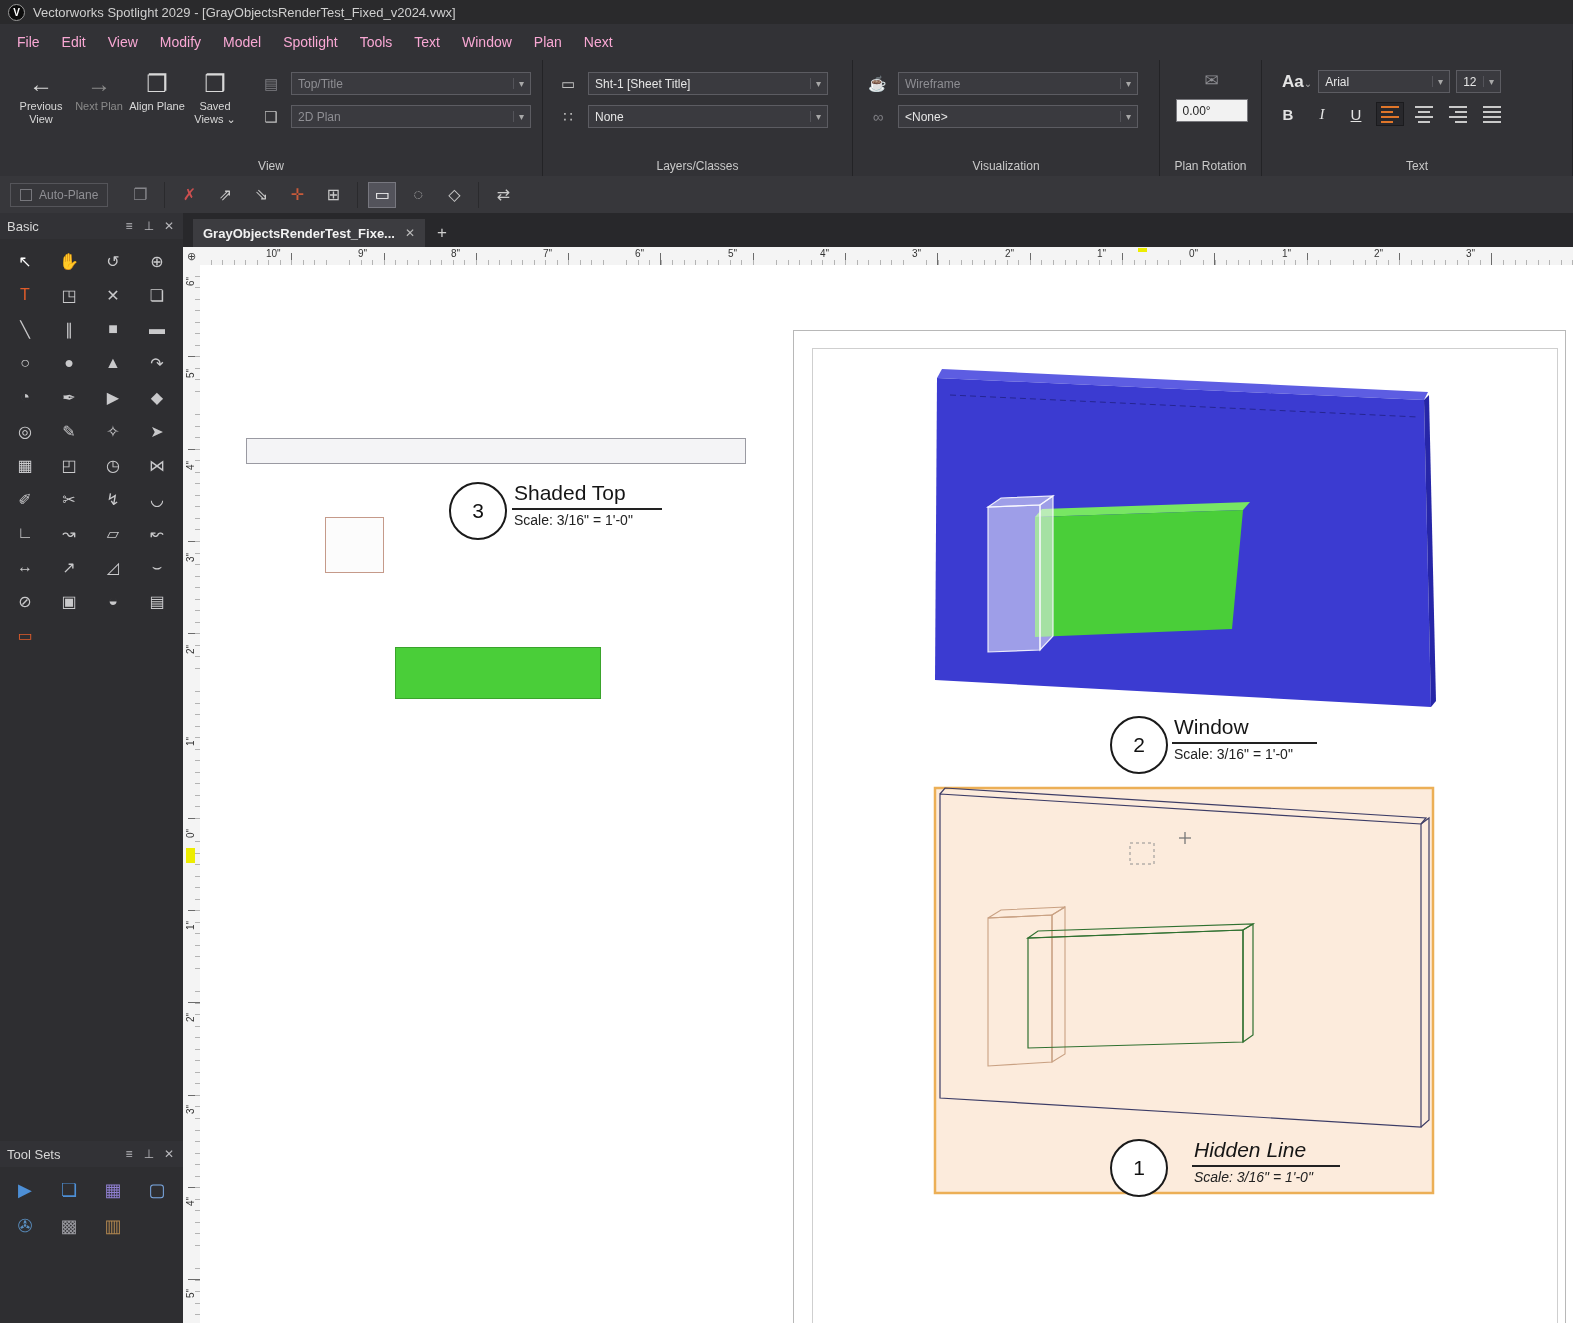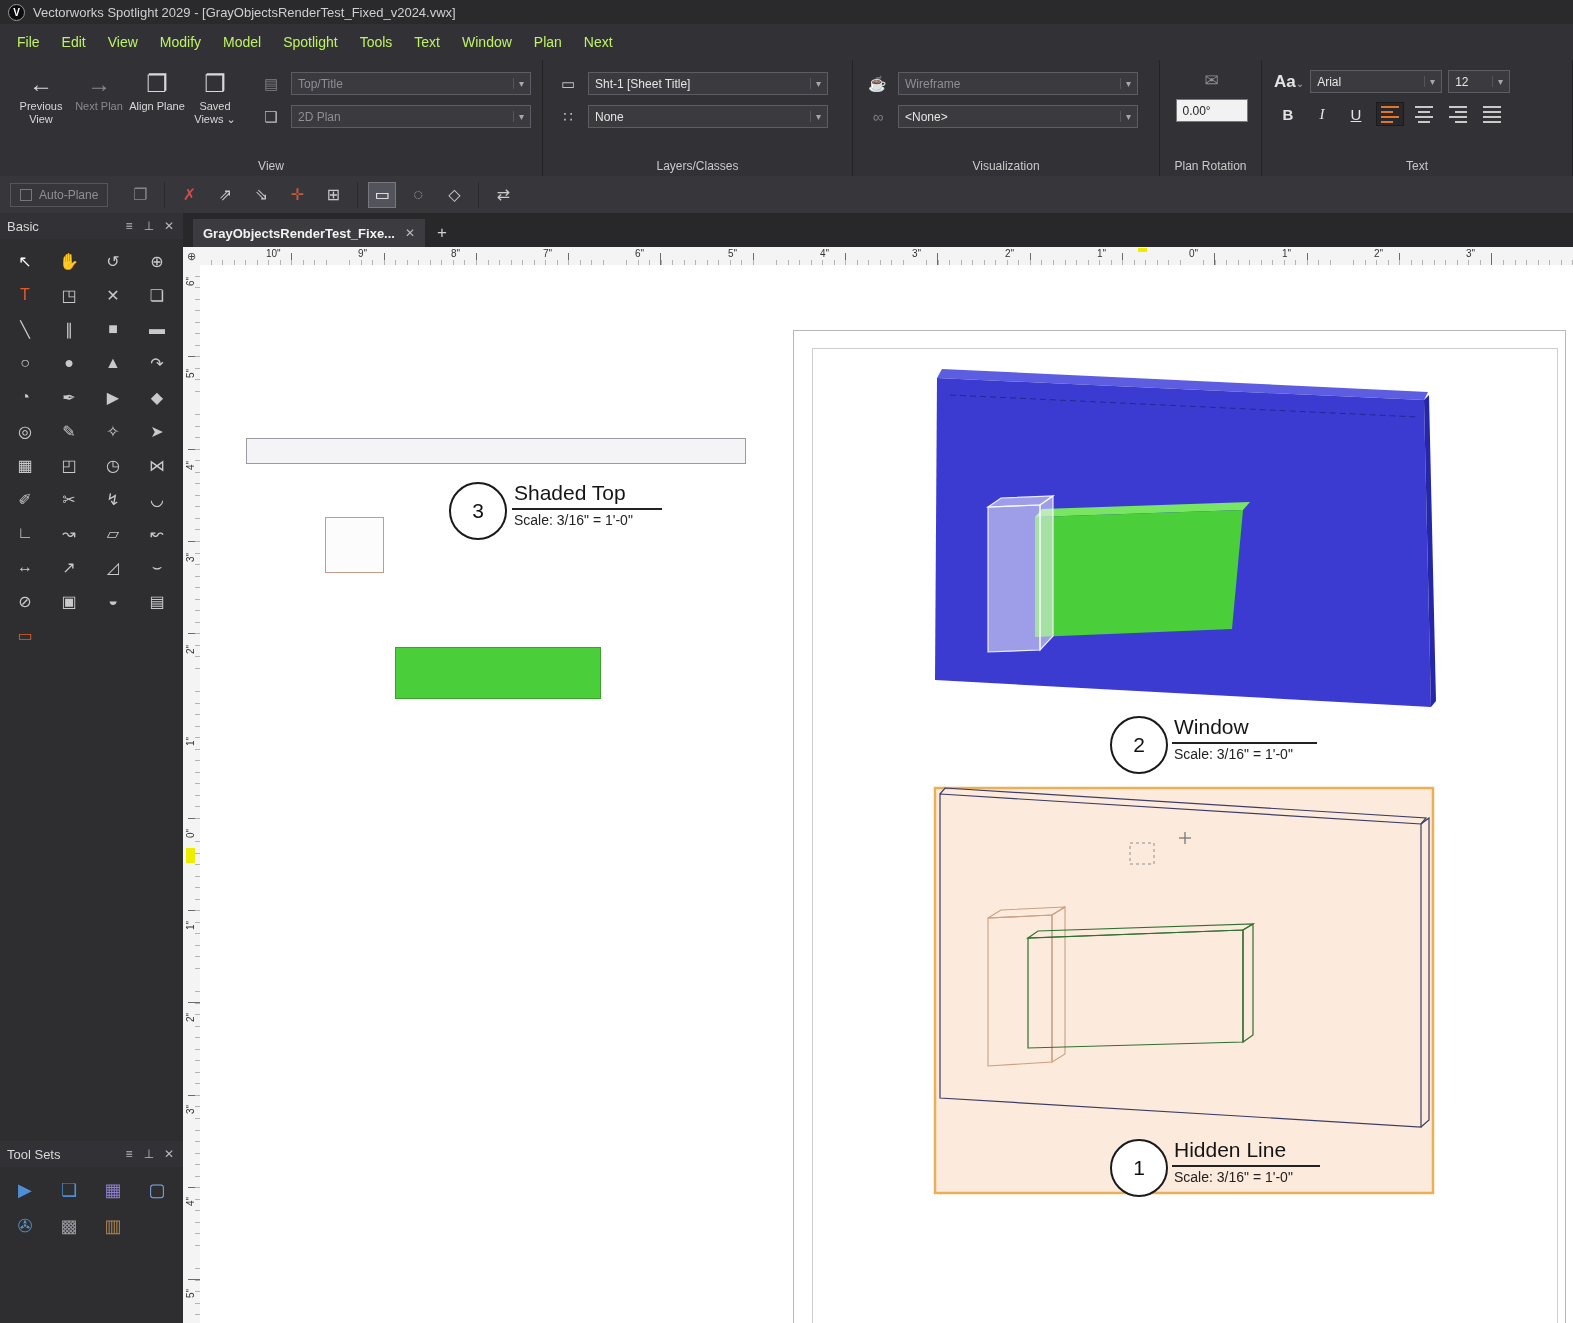--- a/index.html
+++ b/index.html
@@ -6,21 +6,21 @@
   .app{position:relative;width:1573px;height:1323px;background:#fff;overflow:hidden;}
 
   
   .titlebar{position:absolute;top:0;left:0;right:0;height:24px;background:#2a2a2c;color:#cfcfcf;
     display:flex;align-items:center;gap:8px;padding-left:8px;font-size:13px;}
   .logo{width:15px;height:15px;border-radius:50%;background:#0c0c0c;border:1px solid #9a9a9a;color:#fff;
     display:flex;align-items:center;justify-content:center;font-size:10px;font-weight:bold;flex:0 0 auto;}
 
   
   .menubar{position:absolute;top:24px;left:0;right:0;height:36px;background:#323236;display:flex;align-items:center;padding-left:6px;}
-  .menu-item{color:#bef264;font-size:14px;padding:7px 11px;cursor:default;}
+  .menu-item{color:#f9a8d4;font-size:14px;padding:7px 11px;cursor:default;}
 
   
   .ribbon{position:absolute;top:60px;left:0;right:0;height:116px;background:#323236;display:flex;}
   .rsec{position:relative;box-sizing:border-box;height:100%;border-right:1px solid #232326;padding:10px 10px 22px 12px;}
   .rsec-view{width:543px;display:flex;}
   .rsec-layers{width:310px;}
   .rsec-vis{width:307px;}
   .rsec-rot{width:102px;}
   .rsec-text{flex:1;}
   .section-label{position:absolute;bottom:3px;left:0;right:0;text-align:center;color:#c9c9c9;font-size:12px;}
@@ -30,28 +30,28 @@
   .bigbtn .bigicon{font-size:24px;line-height:28px;}
   .bigbtn.dim{color:#8a8a8a;}
   .ddcol{margin-left:14px;display:flex;flex-direction:column;gap:10px;margin-top:2px;}
   .ddrow{display:flex;align-items:center;gap:7px;}
   .ddicon{width:26px;text-align:center;color:#bfbfbf;font-size:15px;}
   .ddicon.dim{color:#7f7f84;}
   .dd{box-sizing:border-box;height:23px;background:#3a3a3f;border:1px solid #5c5c62;color:#e6e6e6;
     font-size:12px;display:flex;align-items:center;padding:0 6px;}
   .dd .arrow{margin-left:auto;color:#a8a8a8;font-size:10px;border-left:1px solid #54545a;padding-left:5px;}
   .dd.disabled span:first-child{color:#8e8e93;}
-  .w240{width:240px;} .w132{width:132px;} .w62{width:62px;text-align:right;}
+  .w240{width:240px;} .w132{width:132px;} .w62{width:45px;text-align:right;}
   .angle-input{box-sizing:border-box;width:72px;height:23px;background:#f2f2f2;border:1px solid #77777c;
     color:#222;font-size:12px;display:flex;align-items:center;padding:0 6px;}
   .prcol{display:flex;flex-direction:column;align-items:center;gap:8px;}
   .pricon{color:#8f8f94;font-size:17px;}
   .trow{display:flex;align-items:center;gap:6px;}
   .trow.first{margin-bottom:9px;}
-  .aa{color:#e4e4e4;font-size:17px;font-weight:bold;}
+  .aa{color:#e4e4e4;font-size:17px;font-weight:bold;margin-left:8px;}
   .aa small{font-size:10px;color:#a8a8a8;font-weight:normal;}
   .fmt-btn{width:28px;height:24px;display:flex;align-items:center;justify-content:center;color:#e4e4e4;font-size:15px;cursor:default;}
   .fmt-btn.i{font-style:italic;font-family:"Liberation Serif",serif;}
   .fmt-btn.u{text-decoration:underline;}
   .align-btn{width:28px;height:24px;display:flex;align-items:center;justify-content:center;box-sizing:border-box;}
   .align-btn .bars{width:18px;display:flex;flex-direction:column;gap:3px;}
   .align-btn .bars i{display:block;height:2px;background:#c9c9c9;}
   .al-left .bars{align-items:flex-start;} .al-center .bars{align-items:center;} .al-right .bars{align-items:flex-end;}
   .al-left .bars i:nth-child(even),.al-center .bars i:nth-child(even),.al-right .bars i:nth-child(even){width:64%;}
   .al-left .bars i:nth-child(odd),.al-center .bars i:nth-child(odd),.al-right .bars i:nth-child(odd),.al-just .bars i{width:100%;}
@@ -116,21 +116,21 @@
   .shape-longrect{left:46px;top:173px;width:500px;height:26px;background:#f4f4f6;border:1px solid #9a9aa2;}
   .shape-square{left:125px;top:252px;width:59px;height:56px;background:#fcfcfc;border:1px solid #c59a8a;}
   .shape-green{left:195px;top:382px;width:206px;height:52px;border:1px solid #3aa32c;}
   .ann-circle{position:absolute;width:54px;height:54px;border:2px solid #1a1a1a;border-radius:50%;background:#fff;
     display:flex;align-items:center;justify-content:center;font-size:21px;color:#111;z-index:5;}
   .ann-text{position:absolute;z-index:5;}
   .ann-title{display:block;font-size:21px;color:#151515;padding:0 2px 3px 2px;border-bottom:2px solid #222;}
   .ann-scale{display:block;font-size:14px;color:#222;margin-top:2px;padding-left:2px;}
   .c3{left:249px;top:217px;} .t3{left:312px;top:216px;width:150px;}
   .c2{left:910px;top:451px;} .t2{left:972px;top:450px;width:145px;}
-  .c1{left:910px;top:874px;} .t1{left:972px;top:873px;width:148px;}
+  .c1{left:910px;top:874px;} .t1{left:992px;top:873px;width:148px;font-style:italic;}
 </style>
 </head>
 <body>
 
 <div class="app">
 
   <header class="titlebar">
     <span class="logo">V</span>
     <span>Vectorworks Spotlight 2029 - [GrayObjectsRenderTest_Fixed_v2024.vwx]</span>
   </header>

